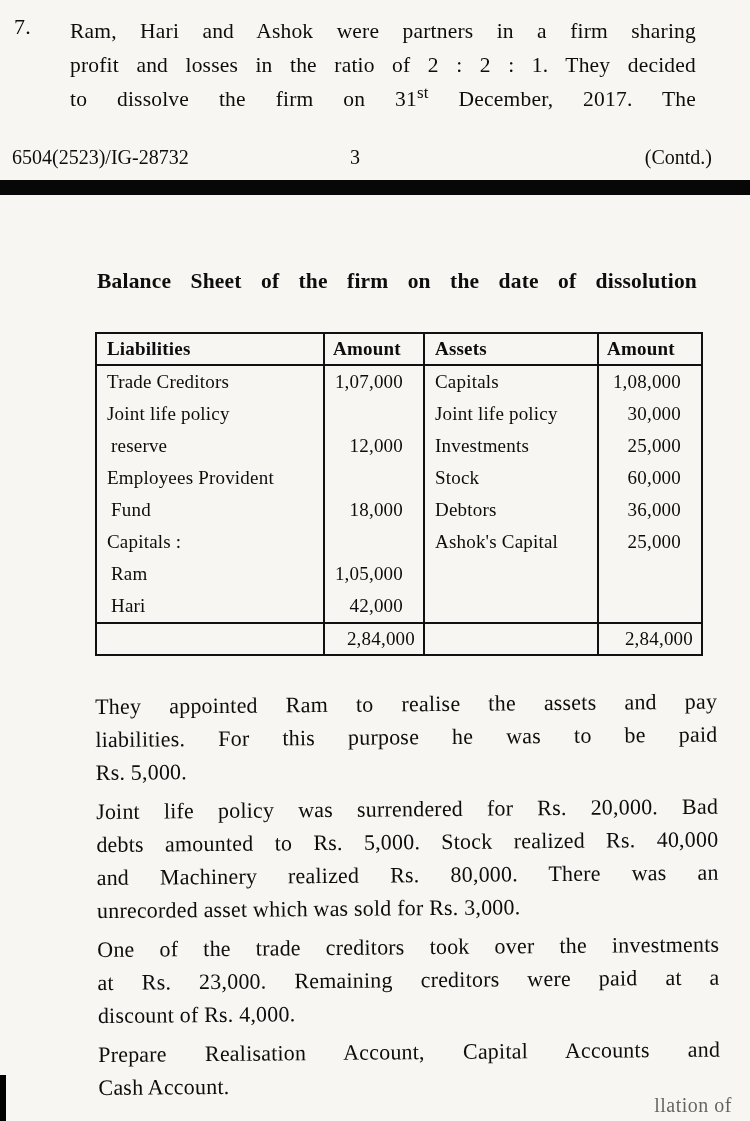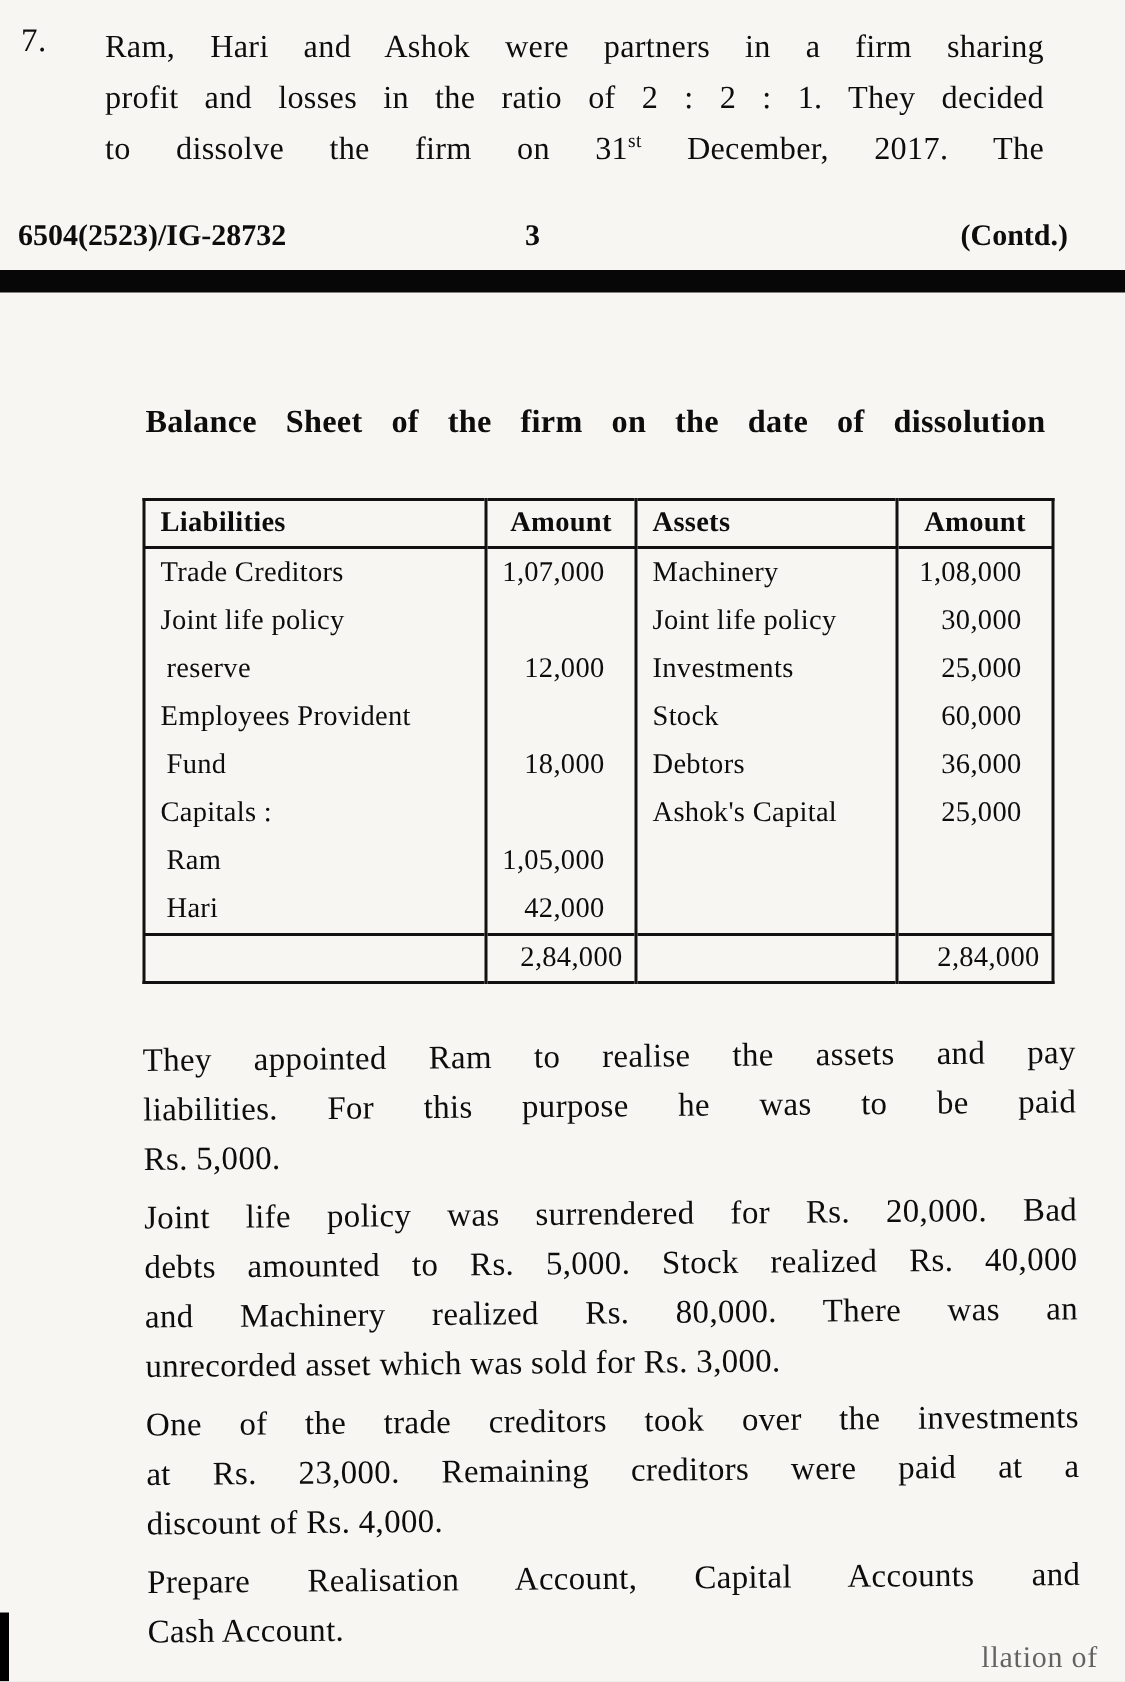--- a/index.html
+++ b/index.html
@@ -17,26 +17,26 @@
 
   
   .qnum {
     position: absolute; top: 14px; left: 14px;
     font-size: 22px; letter-spacing: 0.3px;
   }
   .qtext {
     position: absolute; top: 14px; left: 70px; width: 626px;
     font-size: 21.5px; line-height: 34px; letter-spacing: 0.2px;
   }
-  .qtext sup { font-size: 13px; line-height: 0; }
+  .qtext sup { font-size: 17px; line-height: 0; }
 
   
   .footer {
     position: absolute; top: 146px; left: 12px; width: 700px; height: 26px;
-    font-weight: bold; font-size: 20px;
+    font-weight: normal; font-size: 20px;
   }
   .fleft  { position: absolute; left: 0; }
   .fcenter{ position: absolute; left: 338px; }
   .fright { position: absolute; right: 0; }
 
   
   .scanbar {
     position: absolute; top: 180px; left: 0; width: 750px; height: 15px;
     background: #070707;
   }
@@ -52,21 +52,21 @@
     position: absolute; top: 332px; left: 95px; width: 606px;
     border-collapse: collapse; font-size: 19px; letter-spacing: 0.2px;
     border: 2px solid #111; table-layout: fixed;
   }
   .bs-table th {
     font-weight: bold; border-bottom: 2px solid #111; padding: 4px 8px;
   }
   .bs-table td { padding: 5px 8px; }
   .bs-table th + th, .bs-table td + td { border-left: 2px solid #111; }
   .bs-table .th-name { text-align: left; padding-left: 10px; }
-  .bs-table .th-amt  { text-align: center; }
+  .bs-table .th-amt  { text-align: left; }
   .bs-table .name { text-align: left; padding-left: 10px; }
   .bs-table .name.indent { padding-left: 14px; }
   .bs-table .amt { text-align: right; padding-right: 20px; }
   .bs-table .total td { border-top: 2px solid #111; font-weight: normal; padding: 4px 8px; }
 
   
   .narrative {
     position: absolute; top: 690px; left: 95px; width: 622px;
     font-size: 22px; line-height: 33px; letter-spacing: 0.2px;
     transform: rotate(-0.5deg); transform-origin: 0 0;
@@ -119,21 +119,21 @@
         <th class="th-name">Liabilities</th>
         <th class="th-amt">Amount</th>
         <th class="th-name">Assets</th>
         <th class="th-amt">Amount</th>
       </tr>
     </thead>
     <tbody>
       <tr>
         <td class="name">Trade Creditors</td>
         <td class="amt">1,07,000</td>
-        <td class="name">Machinery</td>
+        <td class="name">Capitals</td>
         <td class="amt">1,08,000</td>
       </tr>
       <tr>
         <td class="name">Joint life policy</td>
         <td class="amt"></td>
         <td class="name">Joint life policy</td>
         <td class="amt">30,000</td>
       </tr>
       <tr>
         <td class="name indent">reserve</td>

